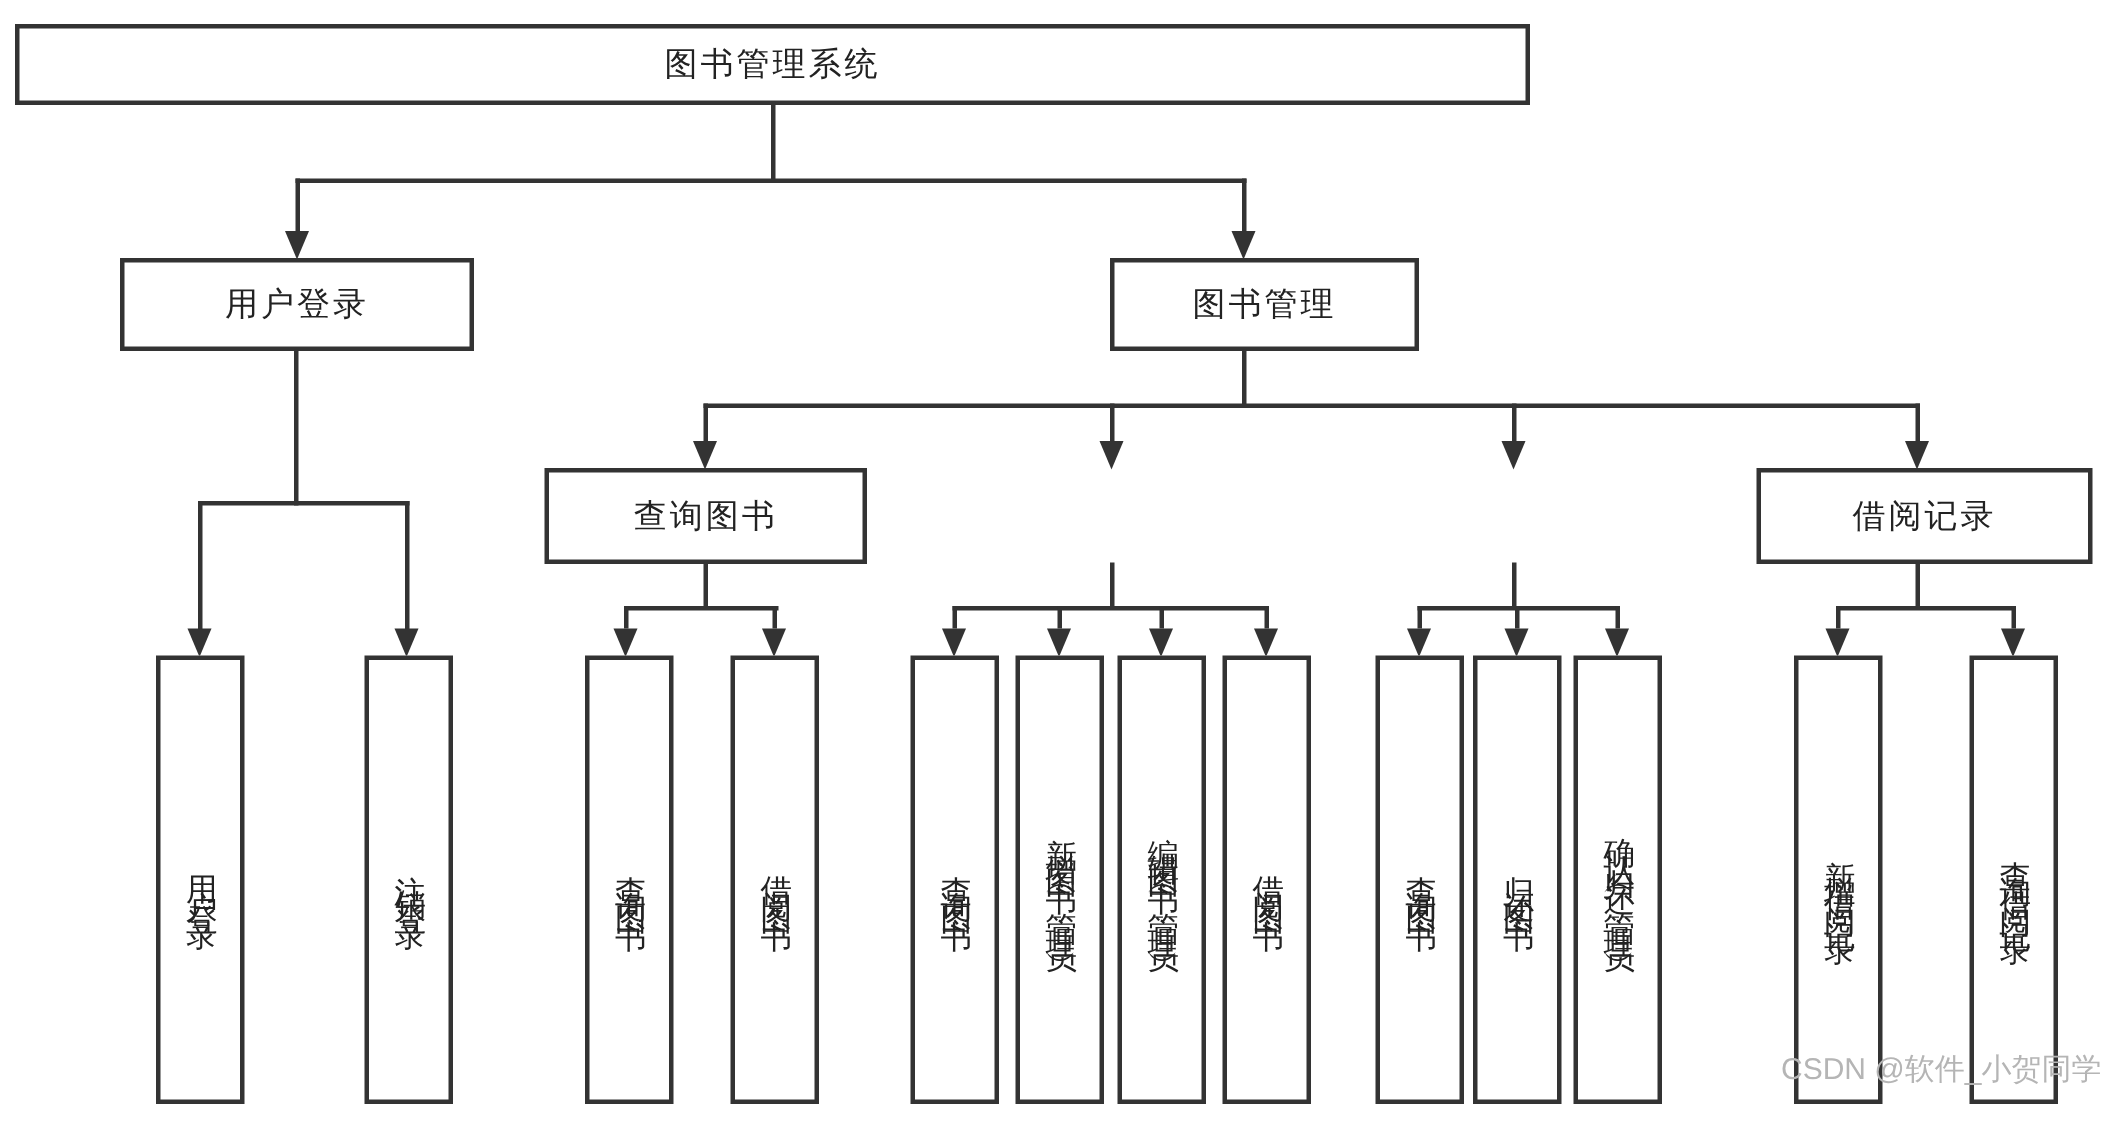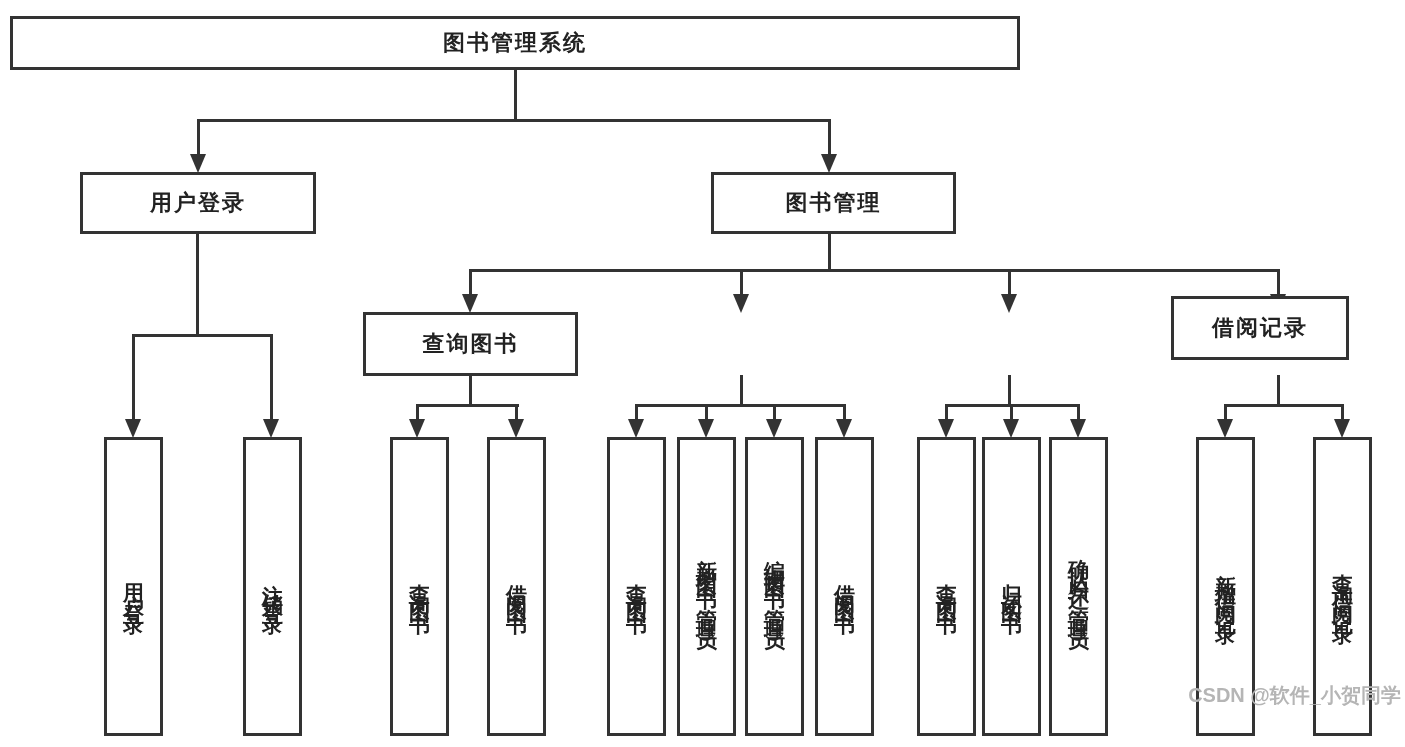--- a/index.html
+++ b/index.html
@@ -4,81 +4,80 @@
 <style>
   :root{
     --line:#333333; --text:#222222; --background:#ffffff; --watermark:#b5b5b5;
   }
   html,body{margin:0;padding:0;background:var(--background);}
   .canvas{
     position:relative; width:1405px; height:747px; overflow:hidden;
     background:var(--background);
     font-family:"Liberation Sans", sans-serif;
     color:var(--text);
-    font-weight:bold;
   }
   .box{
     position:absolute; box-sizing:border-box; background:#ffffff;
     border:3px solid var(--line);
     display:flex; align-items:center; justify-content:center;
     color:var(--text);
   }
   .hbox{ font-size:22px; letter-spacing:2px; }
   .vbox{
     writing-mode:vertical-rl; text-orientation:mixed;
     font-size:21px; letter-spacing:10px;
   }
   .line{ position:absolute; background:var(--line); }
   .arrow{
     position:absolute; width:0; height:0;
     border-left:8px solid transparent; border-right:8px solid transparent;
     border-top:19px solid var(--line);
   }
   .watermark{
-    position:absolute; top:682px; right:4px; font-size:20px;
+    position:absolute; top:699px; right:4px; font-size:20px;
     color:var(--watermark); z-index:5; white-space:nowrap;
   }
 </style>
 </head>
 <body>
 
 <div class="canvas">
 
   <div class="box hbox" style="left:10px;top:16px;width:1010px;height:54px">图书管理系统</div>
 
   <div class="line" style="left:514px;top:68px;width:3px;height:54px"></div>
   <div class="line" style="left:197px;top:119px;width:634px;height:3px"></div>
   <div class="line" style="left:197px;top:119px;width:3px;height:38px"></div>
   <div class="line" style="left:828px;top:119px;width:3px;height:38px"></div>
   <div class="arrow" style="left:190px;top:154px"></div>
   <div class="arrow" style="left:821px;top:154px"></div>
 
   <div class="box hbox" style="left:80px;top:172px;width:236px;height:62px">用户登录</div>
-  <div class="box hbox" style="left:711px;top:172px;width:245px;height:62px">图书管理</div>
+  <div class="box hbox" style="left:740px;top:172px;width:206px;height:62px">图书管理</div>
 
   <div class="line" style="left:196px;top:233px;width:3px;height:104px"></div>
   <div class="line" style="left:132px;top:334px;width:141px;height:3px"></div>
   <div class="line" style="left:132px;top:334px;width:3px;height:86px"></div>
   <div class="line" style="left:270px;top:334px;width:3px;height:86px"></div>
   <div class="arrow" style="left:125px;top:419px"></div>
   <div class="arrow" style="left:263px;top:419px"></div>
 
   <div class="line" style="left:828px;top:233px;width:3px;height:39px"></div>
   <div class="line" style="left:469px;top:269px;width:811px;height:3px"></div>
   <div class="line" style="left:469px;top:269px;width:3px;height:26px"></div>
   <div class="line" style="left:740px;top:269px;width:3px;height:26px"></div>
   <div class="line" style="left:1008px;top:269px;width:3px;height:26px"></div>
   <div class="line" style="left:1277px;top:269px;width:3px;height:26px"></div>
   <div class="arrow" style="left:462px;top:294px"></div>
   <div class="arrow" style="left:733px;top:294px"></div>
   <div class="arrow" style="left:1001px;top:294px"></div>
   <div class="arrow" style="left:1270px;top:294px"></div>
 
   <div class="box hbox" style="left:363px;top:312px;width:215px;height:64px">查询图书</div>
-  <div class="box hbox" style="left:1171px;top:296px;width:178px;height:64px">借阅记录</div>
+  <div class="box hbox" style="left:1171px;top:312px;width:224px;height:64px">借阅记录</div>
 
   <div class="line" style="left:469px;top:375px;width:3px;height:31px"></div>
   <div class="line" style="left:416px;top:404px;width:103px;height:3px"></div>
   <div class="line" style="left:416px;top:404px;width:3px;height:15px"></div>
   <div class="line" style="left:515px;top:404px;width:3px;height:15px"></div>
   <div class="arrow" style="left:409px;top:419px"></div>
   <div class="arrow" style="left:508px;top:419px"></div>
 
   <div class="line" style="left:740px;top:375px;width:3px;height:31px"></div>
   <div class="line" style="left:635px;top:404px;width:211px;height:3px"></div>

